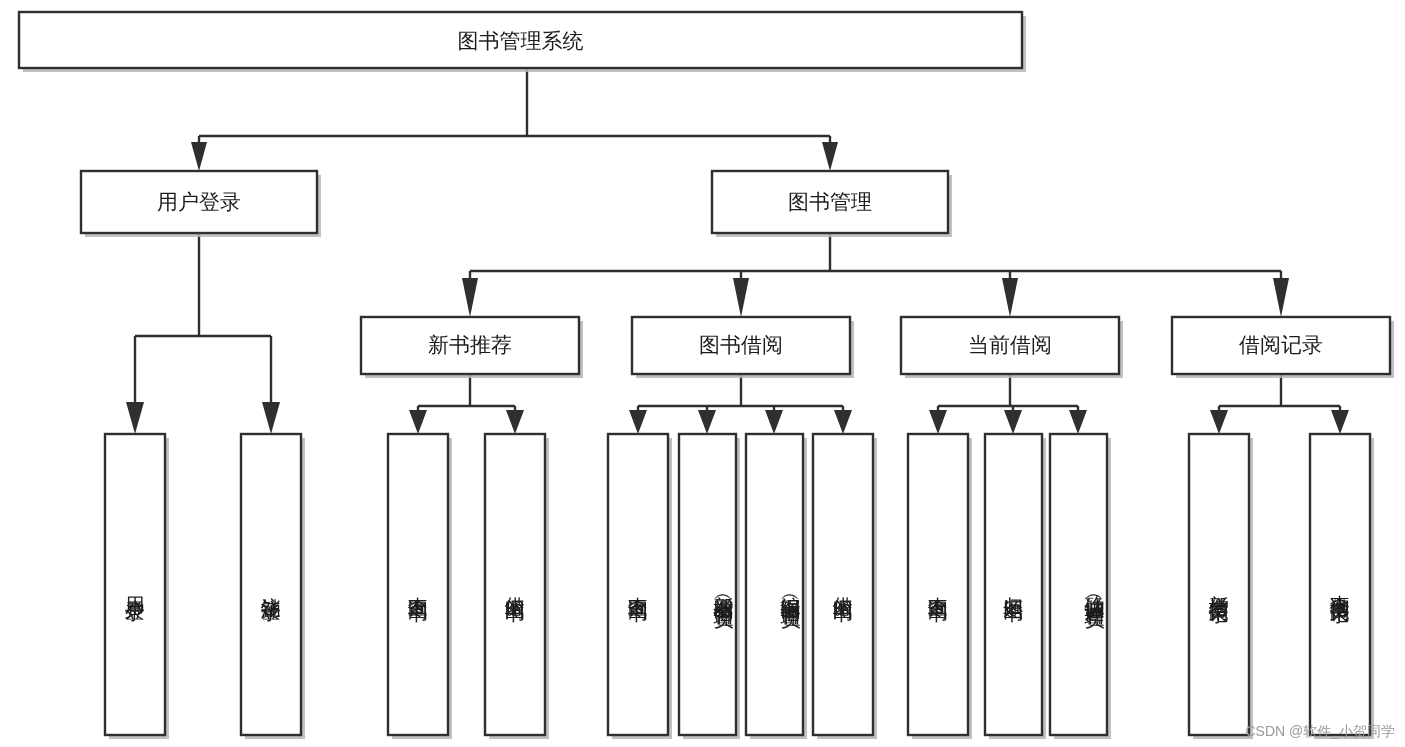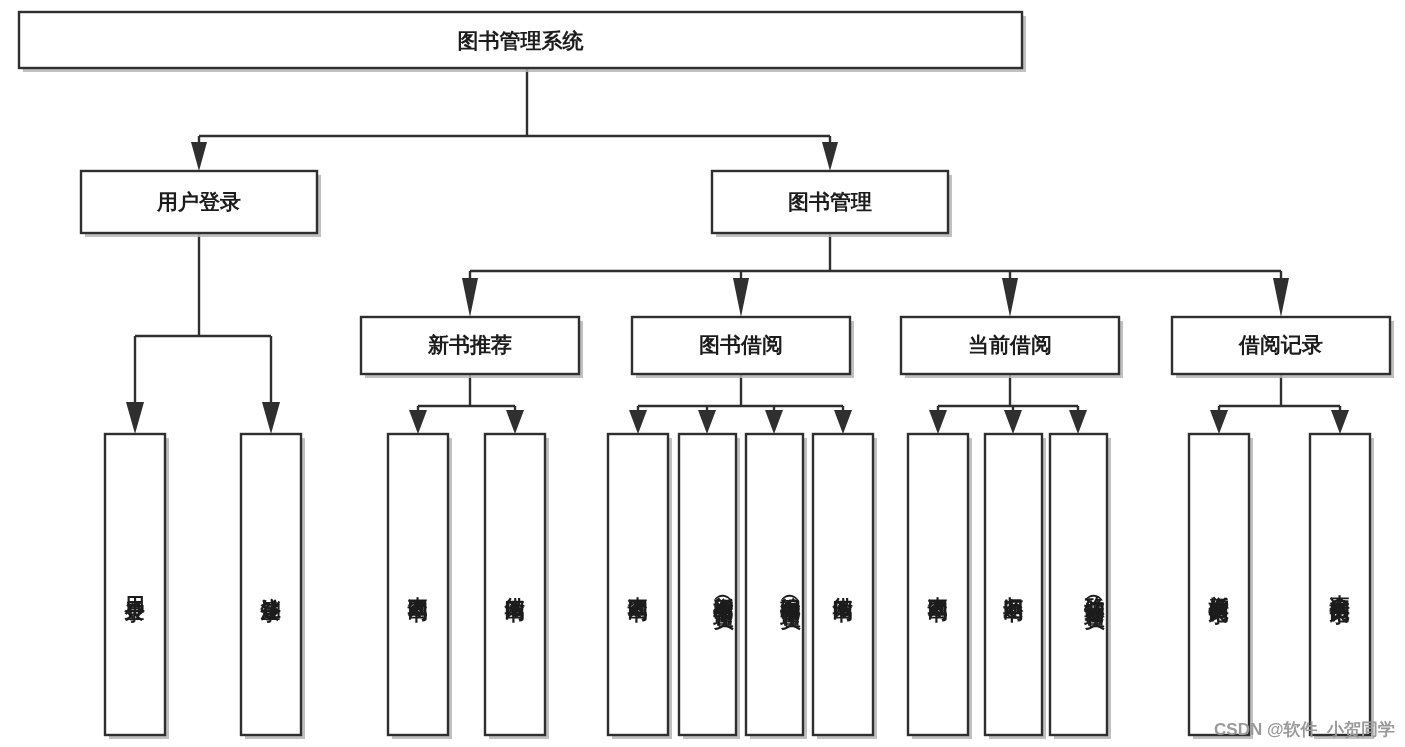--- a/index.html
+++ b/index.html
@@ -9,21 +9,20 @@
   }
   body {
     font-family: "Liberation Sans", "DejaVu Sans", sans-serif;
   }
   #diagram-root {
     position: relative;
     width: 1405px;
     height: 747px;
     background: #ffffff;
     overflow: hidden;
-    font-weight: bold;
   }
   svg.diagram-canvas {
     position: absolute;
     left: 0;
     top: 0;
     width: 1405px;
     height: 747px;
   }
   .node-box {
     fill: #ffffff;
@@ -65,21 +64,21 @@
     text-orientation: upright;
     letter-spacing: 2px;
     white-space: nowrap;
     pointer-events: none;
   }
   .watermark {
     position: absolute;
     right: 10px;
     bottom: 6px;
     font-family: "Liberation Sans", "DejaVu Sans", sans-serif;
-    font-size: 17px;
+    font-size: 14px;
     color: #9a9a9a;
     white-space: nowrap;
   }
 </style>
 </head>
 <body>
 
 <div id="diagram-root">
 
   <svg class="diagram-canvas" viewBox="0 0 1405 747">

